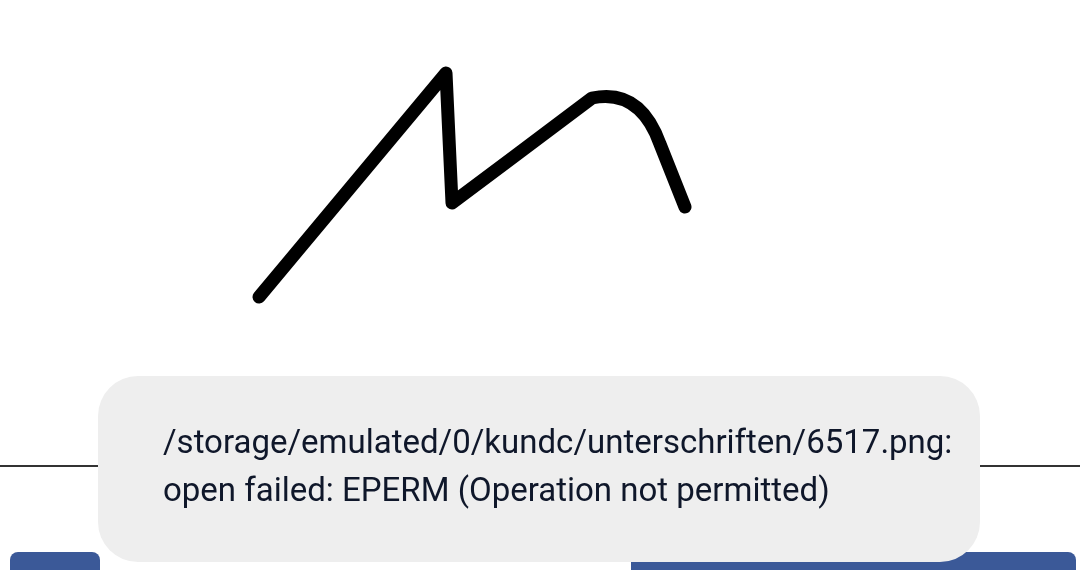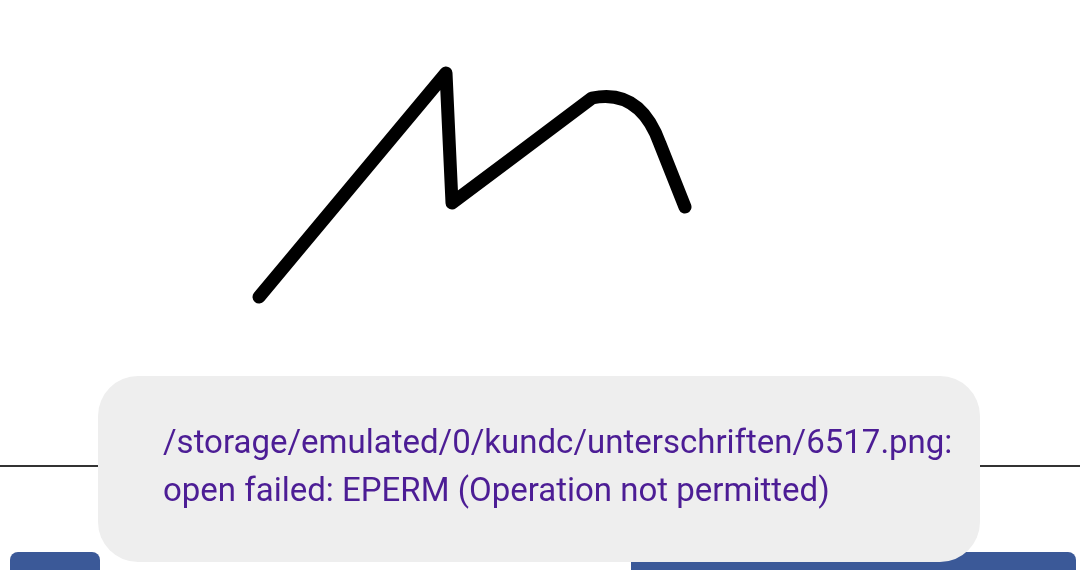--- a/index.html
+++ b/index.html
@@ -81,21 +81,21 @@
     .toast-message {
       position: absolute;
       bottom: 8px;
       left: 98px;
       right: 100px;
       background: #eeeeee;
       border-radius: 40px;
       padding: 42px 65px 48px 65px;
       z-index: 10;
       font-size: 33px;
-      color: #4c1d95;
+      color: #0f172a;
       line-height: 1.45;
     }
   </style>
 </head>
 <body>
 
 <div class="signature-area">
   <svg class="signature-svg" viewBox="0 0 1080 465">
     <path d="M 259 297 L 446 73 L 452 203 L 592 98 Q 640 88 660 144 L 685 207" stroke="#000000" stroke-width="13" fill="none" stroke-linecap="round" stroke-linejoin="round"></path>
   </svg>

